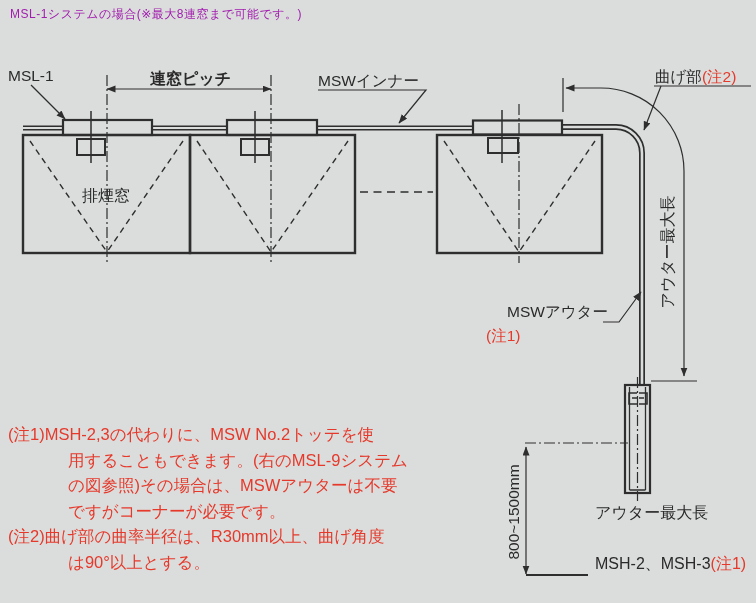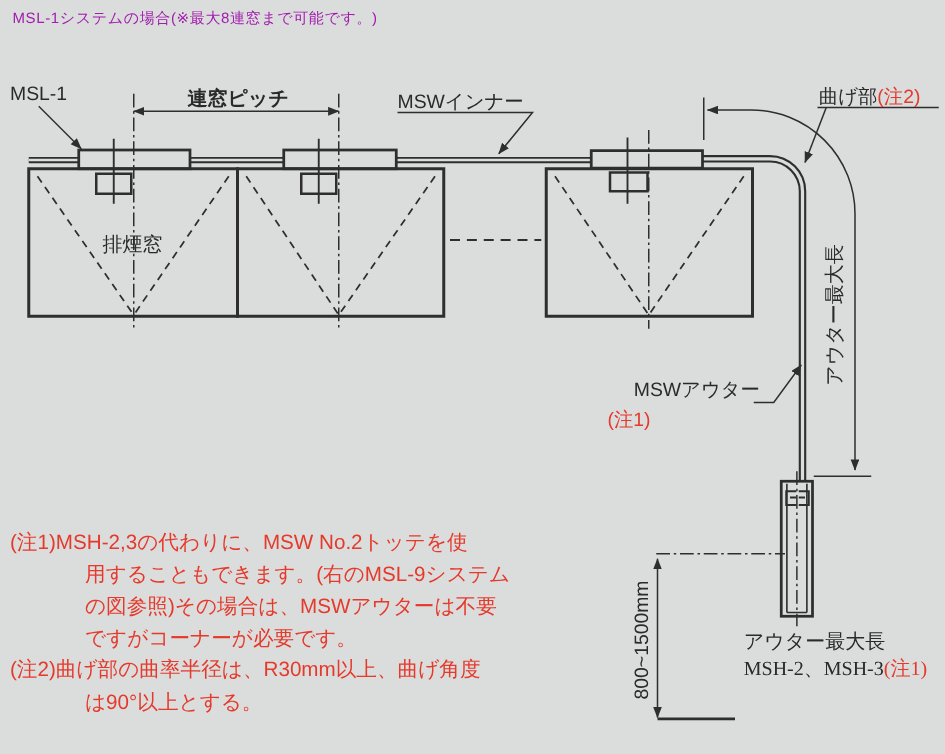--- a/index.html
+++ b/index.html
@@ -114,21 +114,21 @@
 
 <div class="abs lbl-lg" style="left:82px;top:186px;">排煙窓</div>
 
 <div class="abs lbl" style="left:507px;top:302px;">MSWアウター</div>
 <div class="abs lbl red" style="left:486px;top:326px;">(注1)</div>
 
 <div class="abs lbl vtext" style="left:592px;top:243px;font-size:16px;">アウター最大長</div>
 <div class="abs lbl vtext" style="left:439px;top:503px;width:150px;font-size:15.5px;">800~1500mm</div>
 
 <div class="abs lbl-lg" style="left:595px;top:503px;">アウター最大長</div>
-<div class="abs lbl-lg" style="left:595px;top:525px;font-family:Liberation Serif, serif;"><span>MSH-2、MSH-3</span><span class="red">(注1)</span></div>
+<div class="abs lbl-lg" style="left:595px;top:554px;"><span>MSH-2、MSH-3</span><span class="red">(注1)</span></div>
 
 <div class="abs lbl-lg" style="left:591px;top:562px;margin-top:48px;">床面</div>
 
 <div class="notes">
   <div class="line">(注1)MSH-2,3の代わりに、MSW No.2トッテを使</div>
   <div class="line indent">用することもできます。(右のMSL-9システム</div>
   <div class="line indent">の図参照)その場合は、MSWアウターは不要</div>
   <div class="line indent">ですがコーナーが必要です。</div>
   <div class="line">(注2)曲げ部の曲率半径は、R30mm以上、曲げ角度</div>
   <div class="line indent">は90°以上とする。</div>

